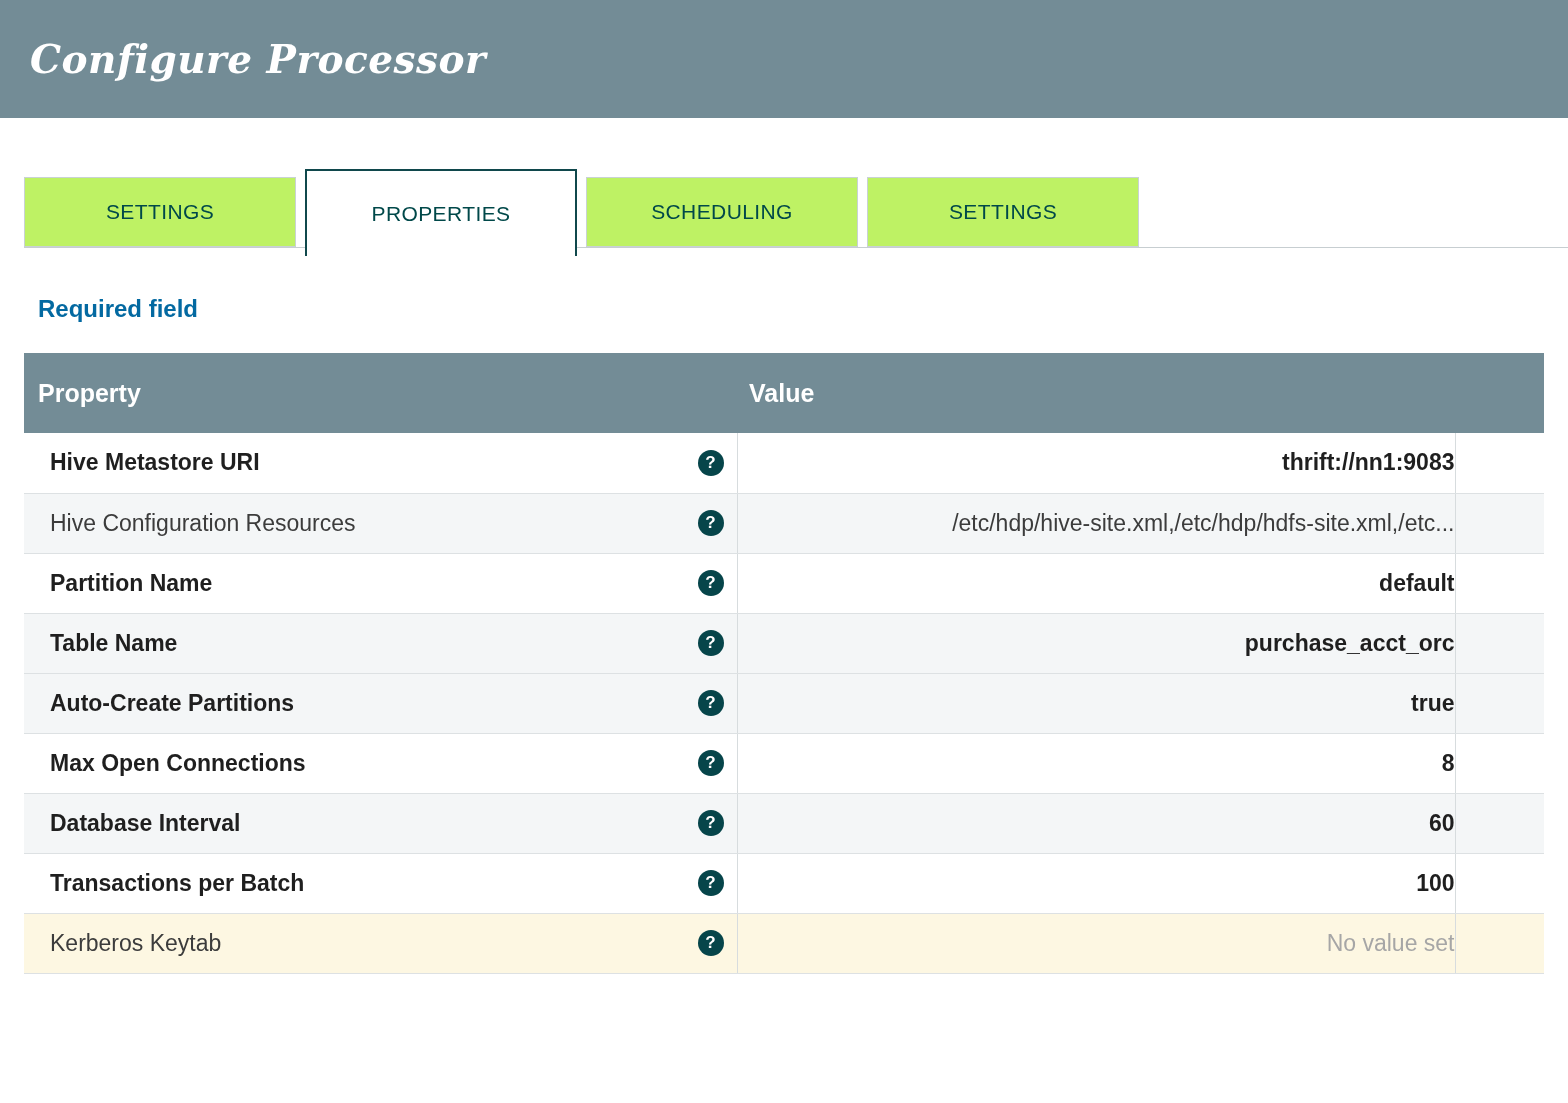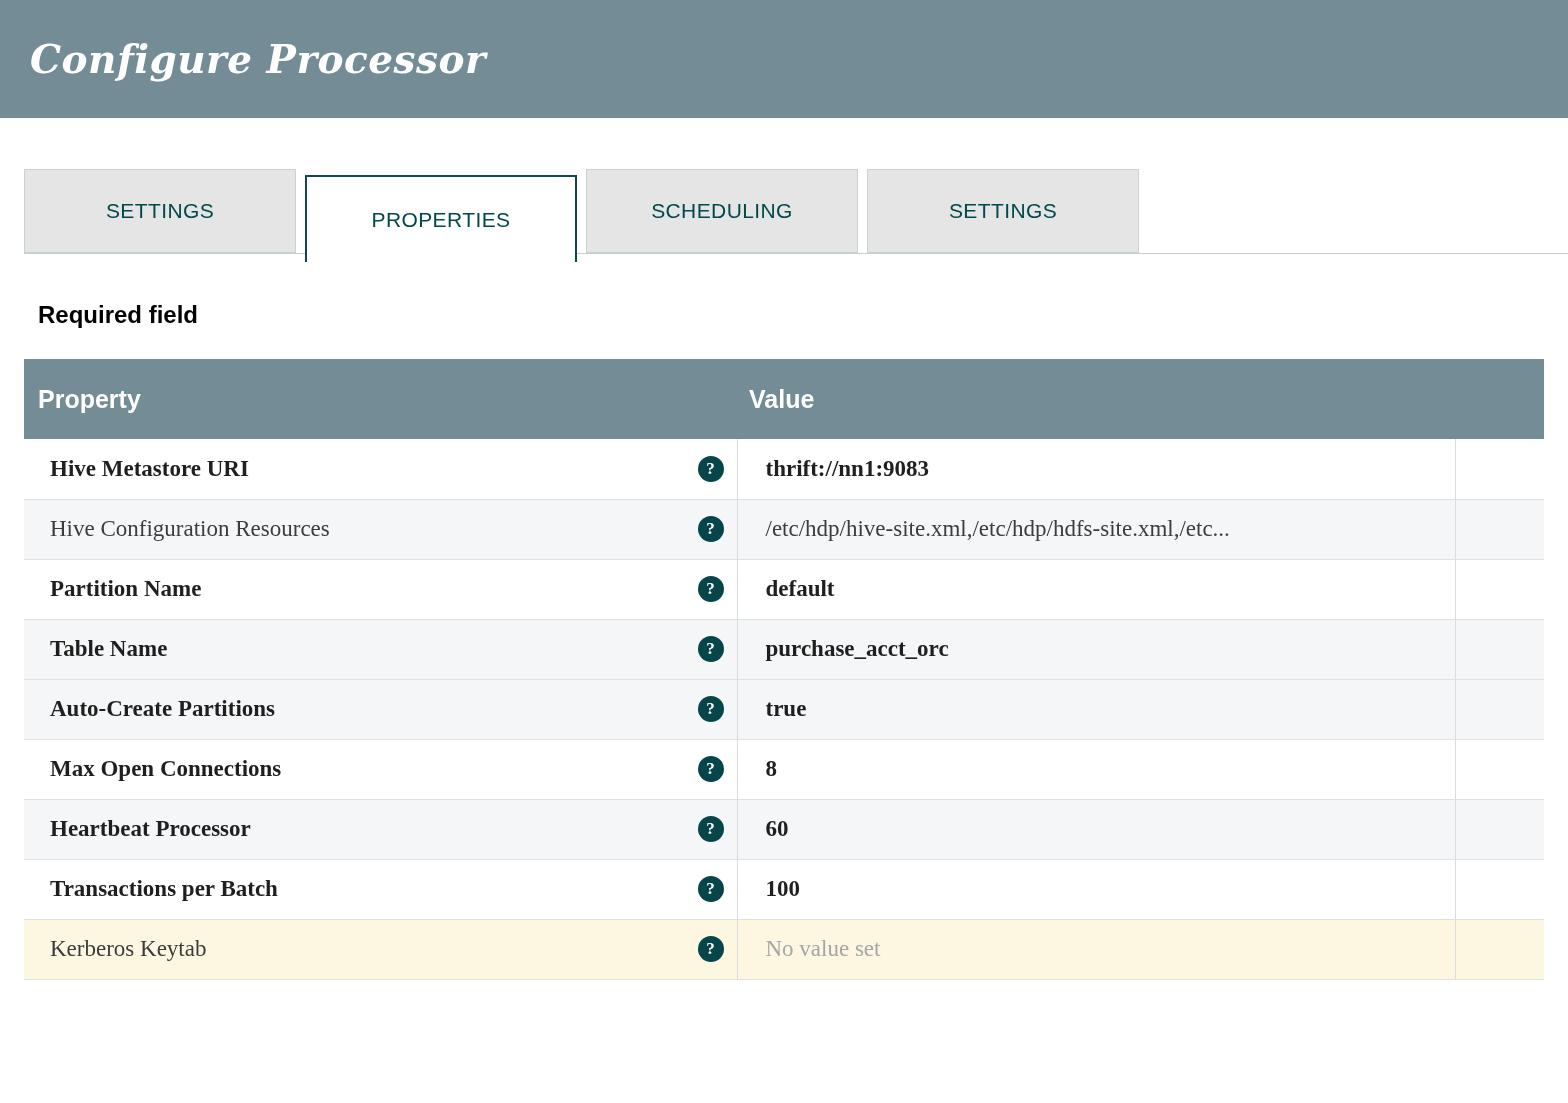--- a/index.html
+++ b/index.html
@@ -32,23 +32,23 @@
   
   .tabs {
     display: flex;
     align-items: flex-end;
     margin: 51px 0 0 24px;
     border-bottom: 1px solid #c7ced1;
     position: relative;
   }
   .tab {
     width: 272px;
-    height: 84px;
+    height: 70px;
     margin-right: 9px;
-    background: #e5e5e5;
+    background: #bef264;
     border: 1px solid #c9d2d4;
     display: flex;
     align-items: center;
     justify-content: center;
     font-size: 21px;
     letter-spacing: 0.4px;
     color: var(--tab-text, #004849);
     cursor: pointer;
     user-select: none;
   }
@@ -60,21 +60,21 @@
     border-bottom: none;
     z-index: 2;
     font-weight: normal;
   }
 
   
   .required-label {
     margin: 46px 0 16px 38px;
     font-size: 24px;
     font-weight: bold;
-    color: #000000;
+    color: #0369a1;
     height: 30px;
     line-height: 30px;
   }
 
   
   table.props {
     margin: 29px 0 0 24px;
     width: 1520px;
     border-collapse: collapse;
     table-layout: fixed;
@@ -93,21 +93,20 @@
     padding-left: 14px;
   }
   table.props thead th.value-h { padding-left: 12px; }
 
   table.props tbody td {
     height: 60px;
     border-bottom: 1px solid #dde1e3;
     font-size: 23px;
     color: #3c3c3c;
     background: inherit;
-    font-family: Liberation Serif, serif;
   }
   tr.row-plain  { background: #ffffff; }
   tr.row-stripe { background: #f4f6f7; }
   tr.row-highlight { background: var(--highlight-row-bg, #fdf7e2); }
 
   td.prop-cell .prop-inner {
     display: flex;
     align-items: center;
     justify-content: space-between;
     padding: 0 13px 0 26px;
@@ -130,20 +129,21 @@
     cursor: pointer;
     user-select: none;
   }
 
   td.value-cell {
     border-left: 1px solid #d7dcde;
     padding-left: 28px;
     white-space: nowrap;
     overflow: hidden;
     cursor: pointer;
+    text-align: right;
   }
   td.value-cell .value-text.bold { font-weight: bold; color: #1f1f1f; }
   td.value-cell .value-text.unset { color: var(--unset-value-text, #a6a6a6); }
 
   td.extra-cell { border-left: 1px solid #d7dcde; }
 </style>
 </head>
 <body>
 
 <div class="app-header">
@@ -241,21 +241,21 @@
       </div>
     </td>
     <td class="value-cell">
       <span class="value-text bold">8</span>
     </td>
     <td class="extra-cell"></td>
   </tr>
       <tr class="row-stripe">
     <td class="prop-cell">
       <div class="prop-inner">
-        <span class="prop-name required">Heartbeat Processor</span>
+        <span class="prop-name required">Database Interval</span>
         <span class="help-icon">?</span>
       </div>
     </td>
     <td class="value-cell">
       <span class="value-text bold">60</span>
     </td>
     <td class="extra-cell"></td>
   </tr>
       <tr class="row-plain">
     <td class="prop-cell">

